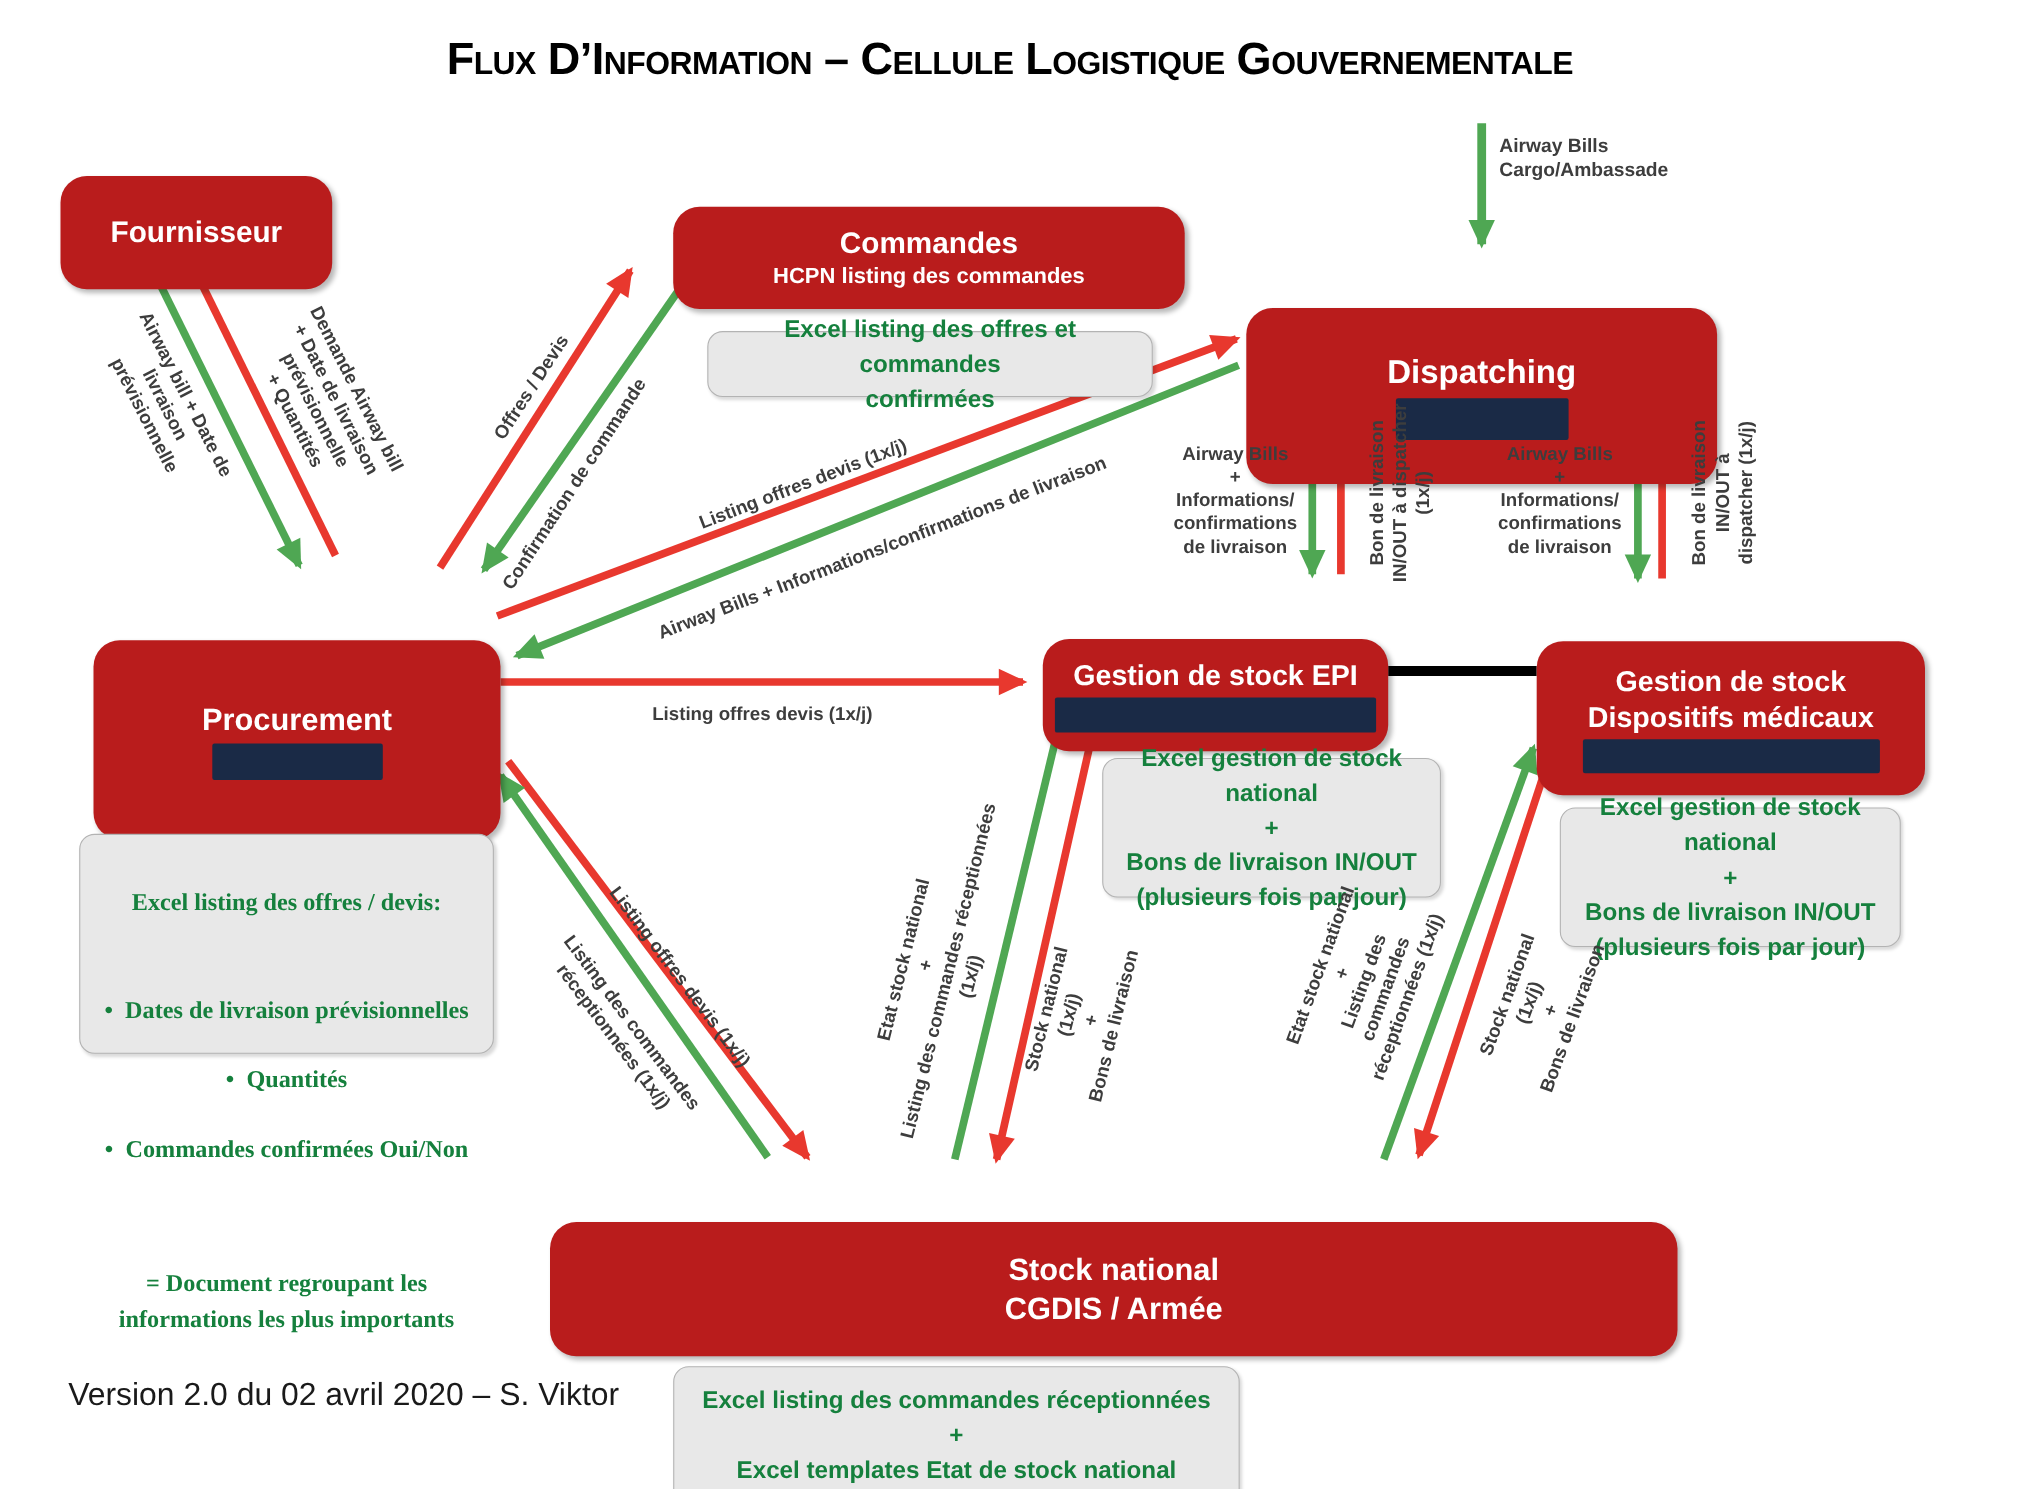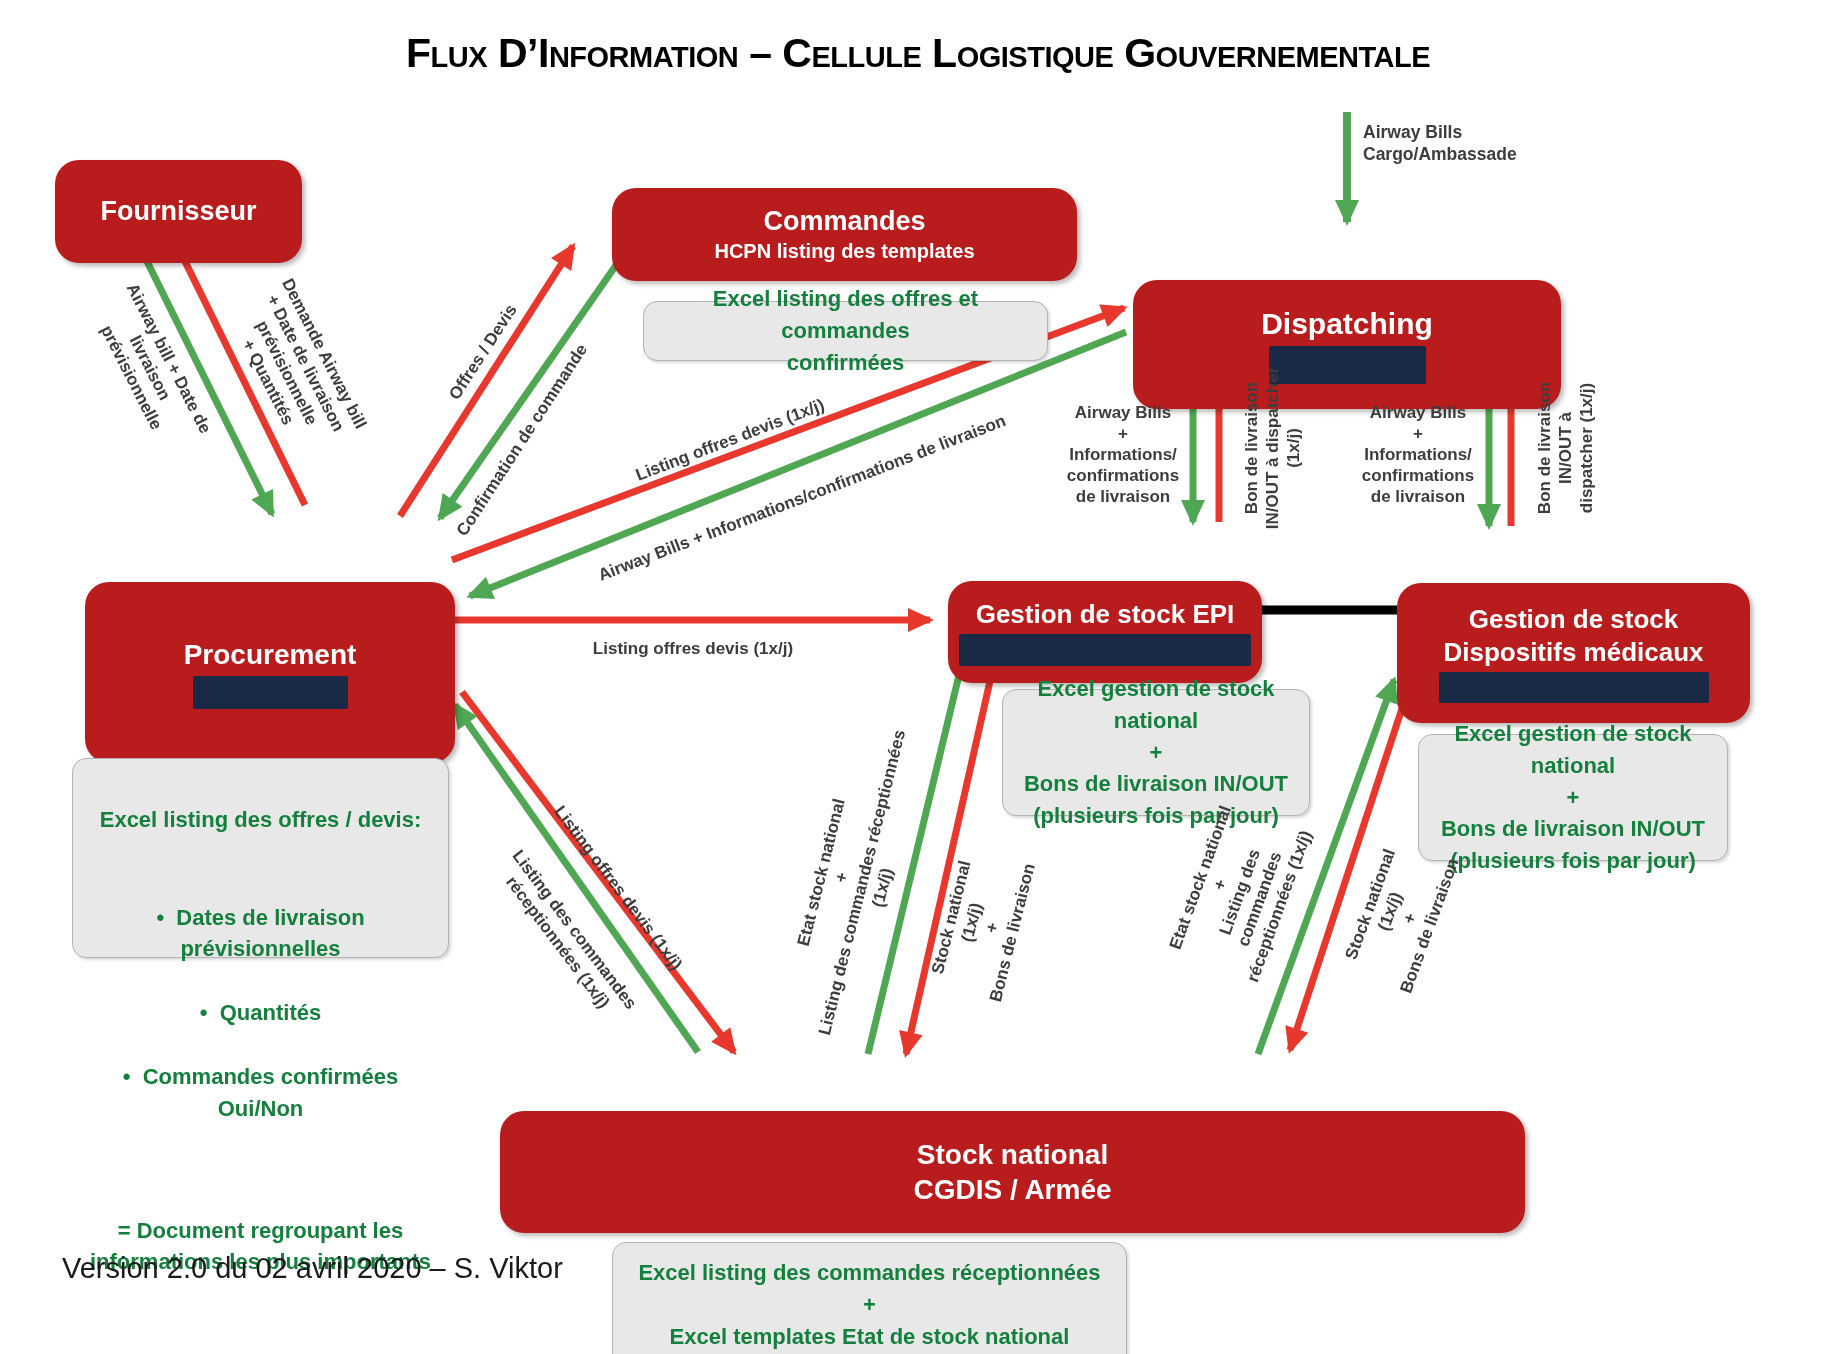--- a/index.html
+++ b/index.html
@@ -69,24 +69,24 @@
     <line x1="1258" y1="1054" x2="1394" y2="680" stroke="#4fa753" stroke-width="7" marker-end="url(#mg)"></line>
     <line x1="1410" y1="684" x2="1290" y2="1050" stroke="#e8382e" stroke-width="7" marker-end="url(#mr)"></line>
   </svg>
 
   <div class="box" style="left:55px;top:112px;width:247px;height:103px;">
     <div class="t" style="font-size:27px">Fournisseur</div>
   </div>
 
   <div class="box" style="left:612px;top:140px;width:465px;height:93px;">
     <div class="t" style="font-size:27px">Commandes</div>
-    <div class="t" style="font-size:20px">HCPN listing des templates</div>
+    <div class="t" style="font-size:20px">HCPN listing des commandes</div>
   </div>
 
-  <div class="box" style="left:1133px;top:232px;width:428px;height:129px;">
+  <div class="box" style="left:1133px;top:232px;width:428px;height:160px;">
     <div class="t" style="font-size:30px">Dispatching</div>
     <div class="redact" style="width:157px;height:38px;"></div>
   </div>
 
   <div class="box" style="left:85px;top:534px;width:370px;height:181px;">
     <div class="t" style="font-size:28px">Procurement</div>
     <div class="redact" style="width:155px;height:33px;"></div>
   </div>
 
   <div class="box" style="left:948px;top:533px;width:314px;height:102px;">
@@ -101,21 +101,21 @@
   </div>
 
   <div class="box" style="left:500px;top:1063px;width:1025px;height:122px;">
     <div class="t" style="font-size:28px">Stock national
 CGDIS / Armée</div>
   </div>
 
   <div class="note" style="left:643px;top:265px;width:405px;height:60px;">Excel listing des offres et commandes
 confirmées</div>
 
-  <div class="note pnote" style="left:72px;top:722px;width:377px;height:200px;">
+  <div class="note pnote" style="left:72px;top:722px;width:377px;height:200px;font-family:Liberation Serif, serif;">
     <div>Excel listing des offres / devis:</div>
     <ul>
       <li><span>Dates de livraison prévisionnelles</span><span class="b"></span></li>
       <li><span>Quantités</span><span class="b"></span></li>
       <li><span>Commandes confirmées  </span><span class="b">Oui/Non</span></li>
     </ul>
     <div class="pfoot">= Document regroupant les
 informations les plus importants</div>
   </div>
 

